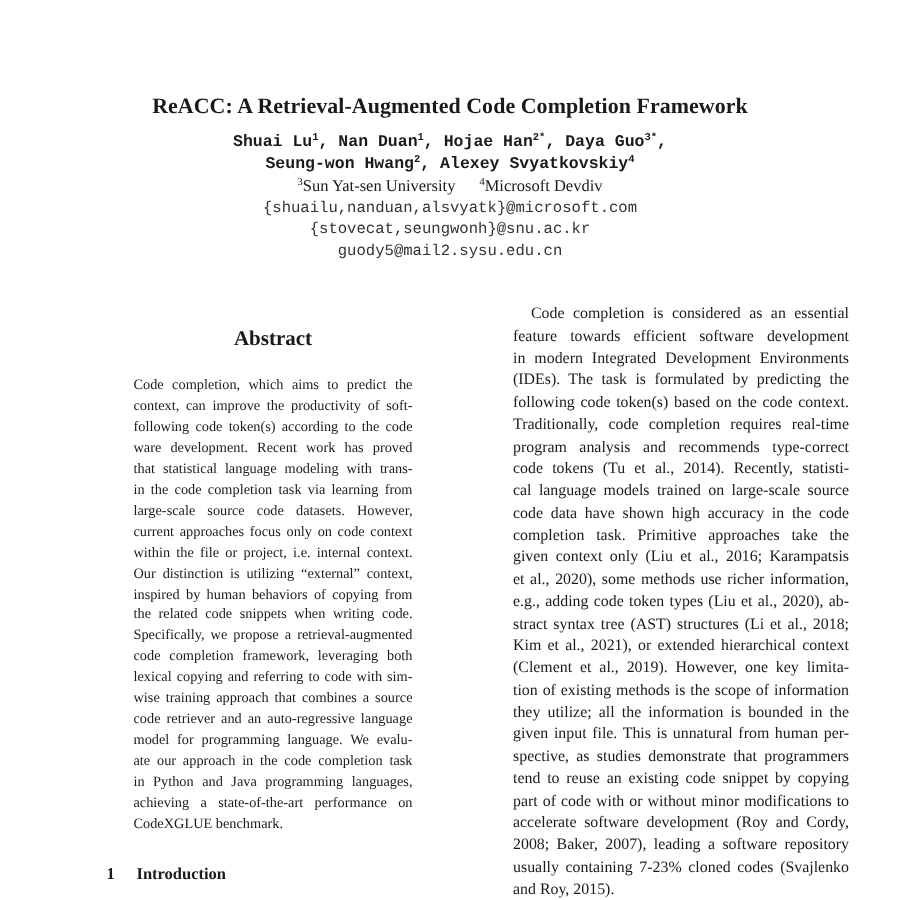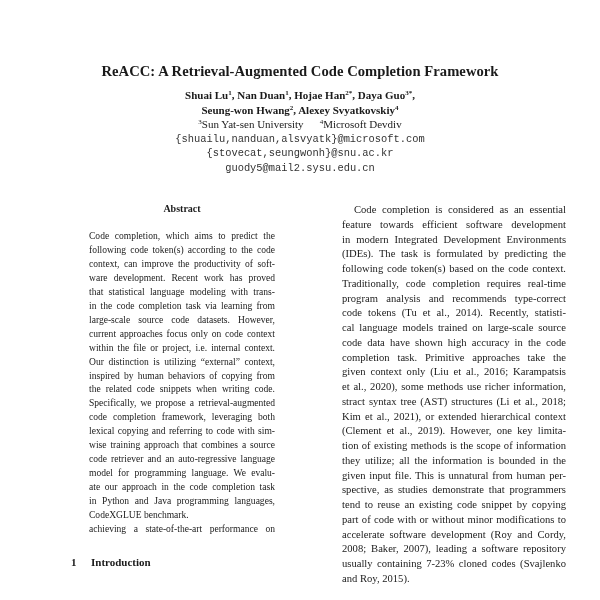--- a/index.html
+++ b/index.html
@@ -11,31 +11,31 @@
   }
   .page { position: absolute; left: 0; top: 0; width: 600px; height: 600px; }
   .title {
     position: absolute; left: 0; top: 63px; width: 600px;
     text-align: center; font-weight: bold; font-size: 14.6px; letter-spacing: 0.05px;
   }
   .authors {
     position: absolute; left: 0; top: 88px; width: 600px;
     text-align: center; font-size: 11px; line-height: 14.6px;
   }
-  .authors .names { font-weight: bold; }
+  .authors .names { font-weight: bold; font-family: Liberation Mono, monospace; }
   .authors sup { font-size: 7px; vertical-align: 4px; line-height: 0; }
   .authors .aff-line span.gap { display: inline-block; width: 16px; }
   .authors .mono {
     font-family: "Liberation Mono", "DejaVu Sans Mono", monospace;
     font-size: 10.4px; color: #333;
   }
   .col-left { position: absolute; left: 71px; top: 203px; width: 222px; }
   .col-right { position: absolute; left: 309px; top: 203px; width: 224px; }
   .abstract-head {
-    text-align: center; font-weight: bold; font-size: 10px; margin: 0 0 15px 0;
+    text-align: center; font-weight: bold; font-size: 14px; margin: 16px 0 15px 0;
   }
   .abstract-body {
     margin: 0 0 0 18px; width: 186px;
     font-size: 9.55px; line-height: 13.95px; text-align: justify;
     hyphens: manual;
   }
   .abstract-body .ln, .intro-body .ln, .rc .ln {
     display: block; text-align: justify; text-align-last: justify; white-space: nowrap;
   }
   .abstract-body .ln.last, .intro-body .ln.last, .rc .ln.last { text-align-last: left; }
@@ -70,41 +70,41 @@
     </div>
     <div class="mono">{shuailu,nanduan,alsvyatk}@microsoft.com</div>
     <div class="mono">{stovecat,seungwonh}@snu.ac.kr</div>
     <div class="mono">guody5@mail2.sysu.edu.cn</div>
   </div>
 
   <div class="col-left">
     <div class="abstract-head">Abstract</div>
     <div class="abstract-body">
       <span class="ln">Code completion, which aims to predict the</span>
+      <span class="ln">context, can improve the productivity of soft-</span>
       <span class="ln">following code token(s) according to the code</span>
-      <span class="ln">context, can improve the productivity of soft-</span>
       <span class="ln">ware development.  Recent work has proved</span>
       <span class="ln">that statistical language modeling with trans-</span>
       <span class="ln">in the code completion task via learning from</span>
       <span class="ln">large-scale source code datasets.   However,</span>
       <span class="ln">current approaches focus only on code context</span>
       <span class="ln">within the file or project, i.e.  internal context.</span>
       <span class="ln">Our distinction is utilizing “external” context,</span>
       <span class="ln">inspired by human behaviors of copying from</span>
       <span class="ln">the related code snippets when writing code.</span>
       <span class="ln">Specifically, we propose a retrieval-augmented</span>
       <span class="ln">code completion framework, leveraging both</span>
       <span class="ln">lexical copying and referring to code with sim-</span>
       <span class="ln">wise training approach that combines a source</span>
       <span class="ln">code retriever and an auto-regressive language</span>
       <span class="ln">model for programming language.  We evalu-</span>
       <span class="ln">ate our approach in the code completion task</span>
       <span class="ln">in Python and Java programming languages,</span>
+      <span class="ln">achieving a state-of-the-art performance on</span>
       <span class="ln last">CodeXGLUE benchmark.</span>
-      <span class="ln">achieving a state-of-the-art performance on</span>
     </div>
 
     <div class="section-head">
       <span class="num">1</span><span>Introduction</span>
     </div>
 
   </div>
 
   <div class="col-right rc">
     <div class="para">
@@ -114,20 +114,21 @@
       <span class="ln">(IDEs).  The task is formulated by predicting the</span>
       <span class="ln">following code token(s) based on the code context.</span>
       <span class="ln">Traditionally, code completion requires real-time</span>
       <span class="ln">program analysis and recommends type-correct</span>
       <span class="ln">code tokens (Tu et al., 2014).  Recently, statisti-</span>
       <span class="ln">cal language models trained on large-scale source</span>
       <span class="ln">code data have shown high accuracy in the code</span>
       <span class="ln">completion task.  Primitive approaches take the</span>
       <span class="ln">given context only (Liu et al., 2016; Karampatsis</span>
       <span class="ln">et al., 2020), some methods use richer information,</span>
+      <span class="ln">e.g., adding code token types (Liu et al., 2020), ab-</span>
       <span class="ln">stract syntax tree (AST) structures (Li et al., 2018;</span>
       <span class="ln">Kim et al., 2021), or extended hierarchical context</span>
       <span class="ln">(Clement et al., 2019).  However, one key limita-</span>
       <span class="ln">tion of existing methods is the scope of information</span>
       <span class="ln">they utilize; all the information is bounded in the</span>
       <span class="ln">given input file. This is unnatural from human per-</span>
       <span class="ln">spective, as studies demonstrate that programmers</span>
       <span class="ln">tend to reuse an existing code snippet by copying</span>
       <span class="ln">part of code with or without minor modifications to</span>
       <span class="ln">accelerate software development (Roy and Cordy,</span>

